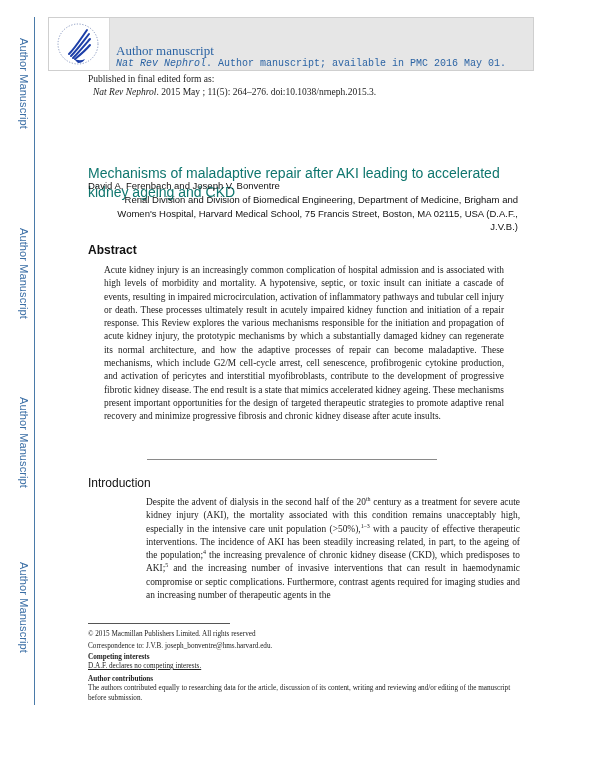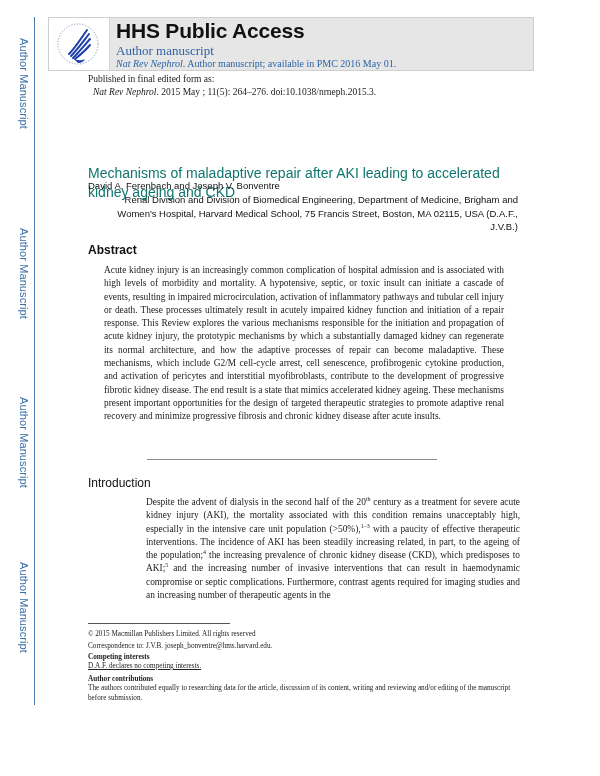--- a/index.html
+++ b/index.html
@@ -35,21 +35,21 @@
       position: absolute; left: 67px; top: 1px;
       font-family: "Liberation Sans", sans-serif; font-weight: bold; font-size: 21px; color: #111;
       letter-spacing: -0.2px;
     }
     .hdr-sub {
       position: absolute; left: 67px; top: 25px;
       font-family: "Liberation Serif", serif; font-size: 13px; color: #2c64a4;
     }
     .hdr-avail {
       position: absolute; left: 67px; top: 40px;
-      font-family: Liberation Serif, serif; font-size: 10px; color: #2c64a4;
+      font-family: Liberation Mono, monospace; font-size: 10px; color: #2c64a4;
     }
     .hdr-avail i { font-style: italic; }
 
     .pub1 { left: 88px; top: 74px; font-size: 9.5px; color: #222; }
     .pub2 { left: 93px; top: 87px; font-size: 9.5px; color: #222; }
     .pub2 i { font-style: italic; }
 
     .title {
       left: 88px; top: 125px; width: 420px;
       font-family: "Liberation Sans", sans-serif; font-weight: normal; font-size: 14px; line-height: 19px; color: #0f766e; margin-top: 39px;
@@ -98,21 +98,20 @@
       <circle cx="29" cy="26" r="20" fill="none" stroke="#6b7fb0" stroke-width="0.8" stroke-dasharray="1.2 1.6"></circle>
       <g fill="none" stroke="#1d3fa8" stroke-width="2" stroke-linecap="round">
         <path d="M20 36 C 26 30, 31 22, 38 12"></path>
         <path d="M22 38 C 28 32, 33 25, 40 16"></path>
         <path d="M24 40 C 30 34, 35 28, 41 21"></path>
         <path d="M26 41 C 31 37, 36 33, 41 27"></path>
       </g>
       <path d="M24 40 q 6 4 12 1 q -2 4 -7 4 z" fill="#1d3fa8"></path>
     </svg>
   </div>
-  <div class="hdr-title">HHS Public Access</div>
   <div class="hdr-sub">Author manuscript</div>
   <div class="hdr-avail"><i>Nat Rev Nephrol</i><span>. Author manuscript; available in PMC 2016 May 01.</span></div>
 </div>
 
 <div class="abs pub1">Published in final edited form as:</div>
 <div class="abs pub2"><i>Nat Rev Nephrol</i><span>. 2015 May ; 11(5): 264–276. doi:10.1038/nrneph.2015.3.</span></div>
 
 <div class="abs title">Mechanisms of maladaptive repair after AKI leading to accelerated kidney ageing and CKD</div>
 <div class="abs authors"><b>David A. Ferenbach</b><span> and </span><b>Joseph V. Bonventre</b></div>
 <div class="abs affil">Renal Division and Division of Biomedical Engineering, Department of Medicine, Brigham and Women's Hospital, Harvard Medical School, 75 Francis Street, Boston, MA 02115, USA (D.A.F., J.V.B.)</div>

